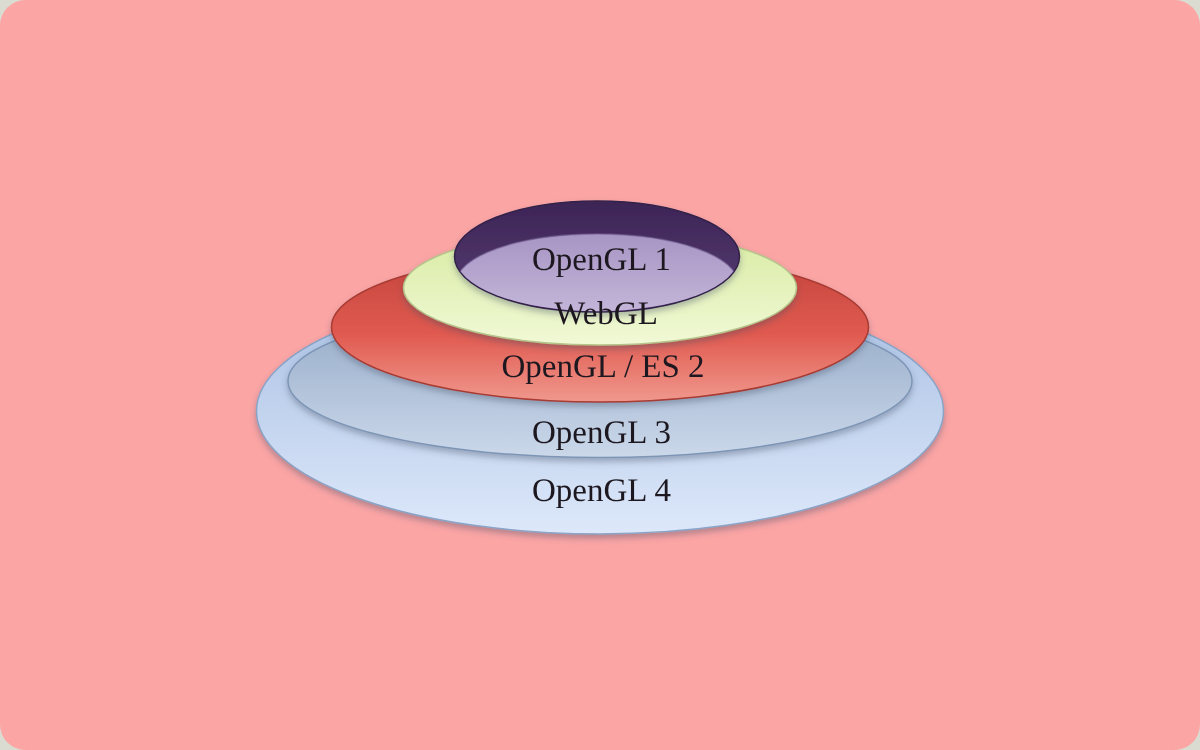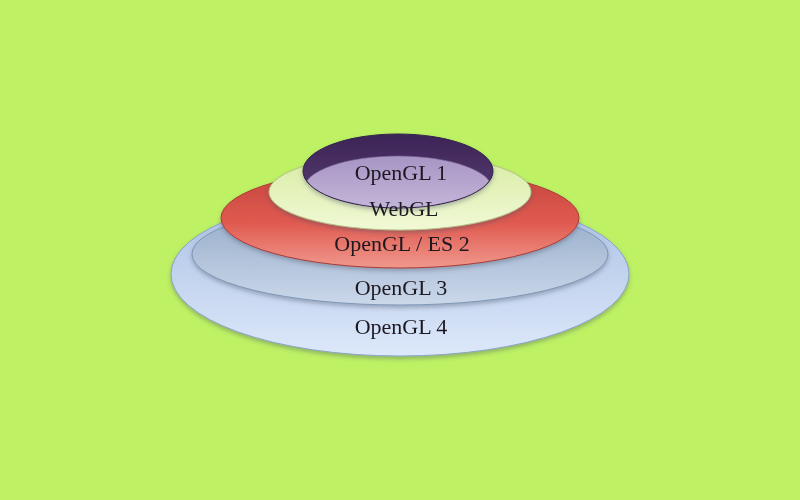--- a/index.html
+++ b/index.html
@@ -16,21 +16,21 @@
     height: 500px;
   }
   svg { display: block; }
   text {
     font-family: "Liberation Serif", serif;
   }
 </style>
 </head>
 <body style="background: rgb(218, 220, 209);">
 
-<div class="stage" style="background: #bef264;">
+<div class="stage" style="background: #fca5a5; border-radius: 17px;">
   <svg id="diagram-svg" width="800" height="500" viewBox="0 0 800 500">
     <defs id="grad-defs">
       <filter id="soft-shadow" x="-20%" y="-20%" width="140%" height="160%">
         <feDropShadow dx="0" dy="2.5" stdDeviation="2" flood-color="#424d63" flood-opacity="0.38"></feDropShadow>
       </filter>
     <linearGradient id="grad-opengl-4" x1="0" y1="0" x2="0" y2="1">
           <stop offset="0" stop-color="#a7bee2"></stop>
           <stop offset="1" stop-color="#dde8fa"></stop>
         </linearGradient>
         <linearGradient id="grad-opengl-3" x1="0" y1="0" x2="0" y2="1">

